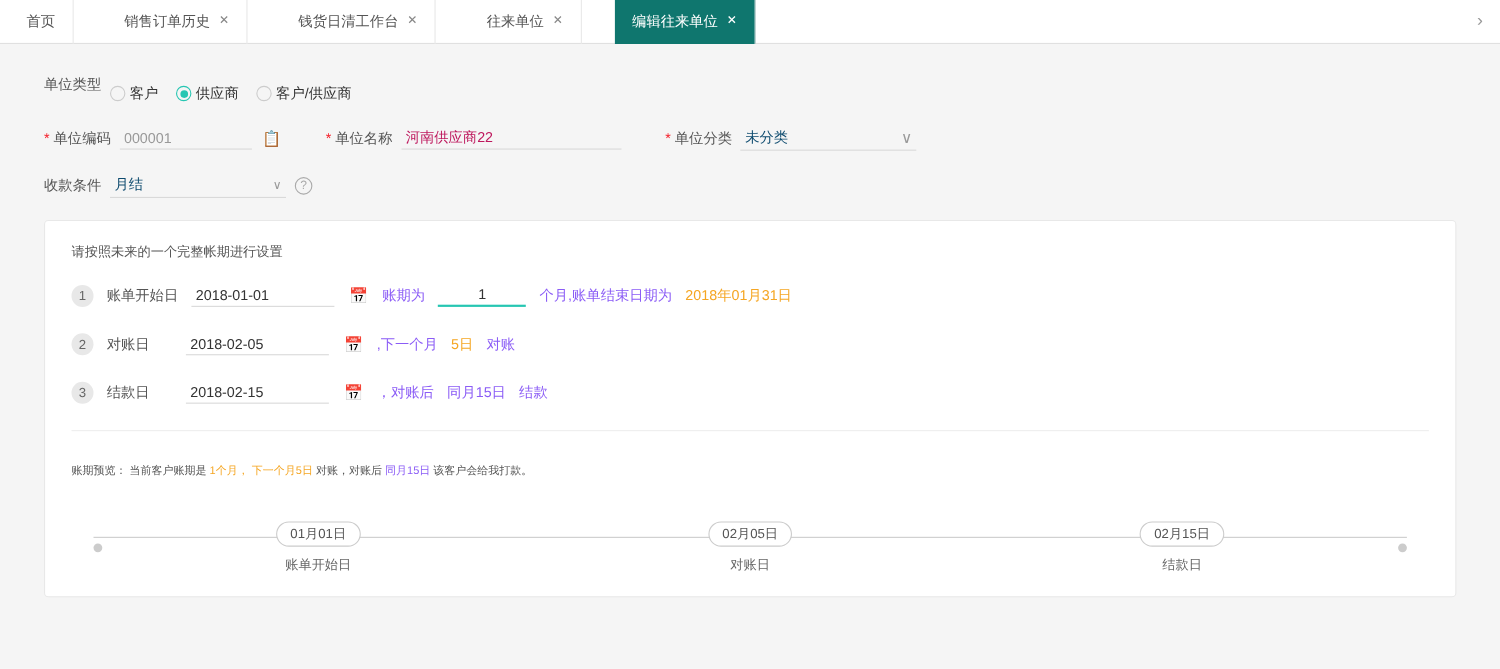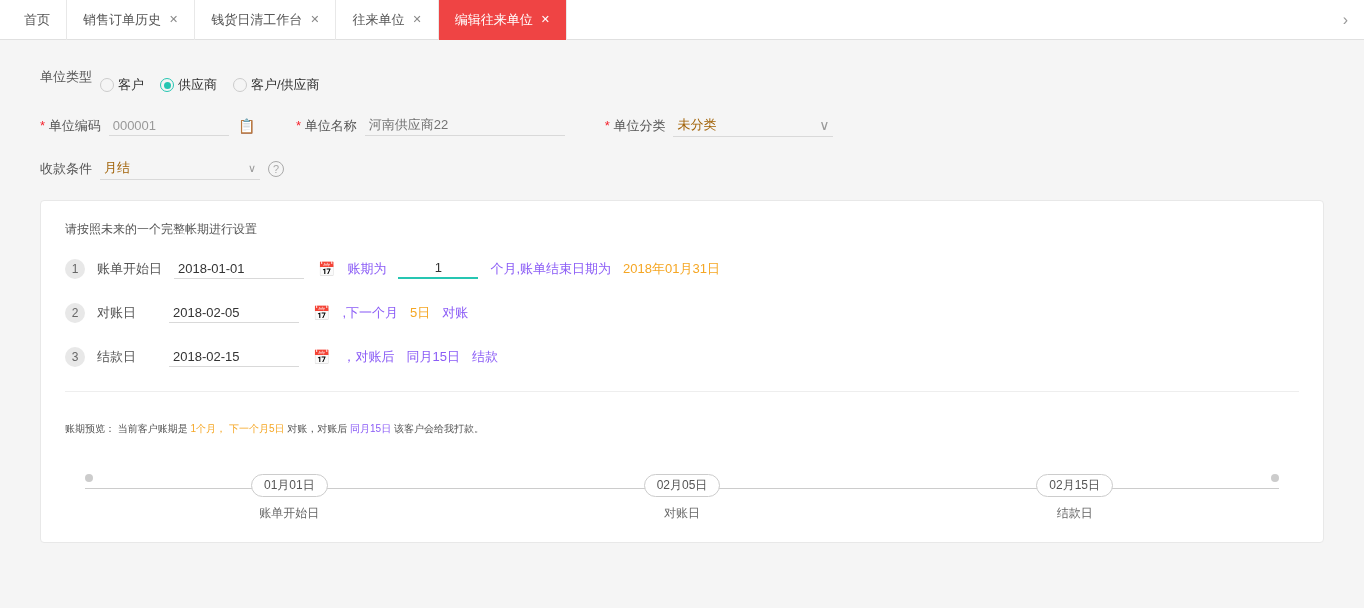--- a/index.html
+++ b/index.html
@@ -6,35 +6,36 @@
     body { font-family: 'Microsoft YaHei', Arial, sans-serif; font-size: 13px; background: #f5f5f5; color: #333; }
 
     
     .tabs-bar {
       display: flex;
       align-items: center;
       background: #fff;
       border-bottom: 1px solid #e0e0e0;
       height: 40px;
       padding: 0 8px;
+      gap: 30px;
     }
     .tab {
       display: flex;
       align-items: center;
       padding: 0 16px;
       height: 40px;
       cursor: pointer;
       font-size: 13px;
       color: #555;
       border-right: 1px solid #e8e8e8;
       white-space: nowrap;
       position: relative;
     }
     .tab.active {
-      background: #ef4444;
+      background: #0f766e;
       color: #fff;
     }
     .tab .close-btn {
       margin-left: 8px;
       font-size: 11px;
       line-height: 1;
       cursor: pointer;
       opacity: 0.7;
     }
     .tab.active .close-btn { opacity: 1; }
@@ -118,21 +119,21 @@
       color: #333;
       background: transparent;
       width: 160px;
     }
     .input-field.code-field {
       width: 120px;
       color: #999;
     }
     .input-field.name-field {
       width: 200px;
-      color: #737373;
+      color: #be185d;
     }
 
     
     .cal-icon {
       color: #26c6b2;
       cursor: pointer;
       font-size: 14px;
       margin-left: 2px;
     }
 
@@ -141,21 +142,21 @@
       display: flex;
       align-items: center;
       border-bottom: 1px solid #d9d9d9;
       padding: 2px 4px;
       cursor: pointer;
       min-width: 160px;
       gap: 4px;
     }
     .select-value {
       flex: 1;
-      color: #a16207;
+      color: #0c4a6e;
       font-size: 13px;
     }
     .select-arrow {
       color: #999;
       font-size: 11px;
     }
     .dropdown-arrow {
       color: #999;
       font-size: 14px;
       cursor: pointer;
@@ -403,21 +404,21 @@
       <span>账期预览：</span>
       <span>当前客户账期是</span>
       <span class="highlight-orange">1个月，</span>
       <span class="highlight-orange">下一个月5日</span>
       <span>对账，对账后</span>
       <span class="highlight-teal">同月15日</span>
       <span>该客户会给我打款。</span>
     </div>
 
     <div class="timeline-section">
-      <div style="position:relative; display:flex; padding: 0 20px;">
+      <div style="position:relative; display:flex; align-items:center; padding: 0 20px;">
 
         <div style="position:absolute; top:14px; left:20px; right:20px; height:1px; background:#ccc;"></div>
 
         <div style="width:8px; height:8px; border-radius:50%; background:#ccc; position:relative; z-index:2; flex-shrink:0;"></div>
 
         <div style="flex:1; display:flex; justify-content:space-around; position:relative;">
           <div class="node-item">
             <div class="timeline-bubble">01月01日</div>
             <div class="timeline-label">账单开始日</div>
           </div>

